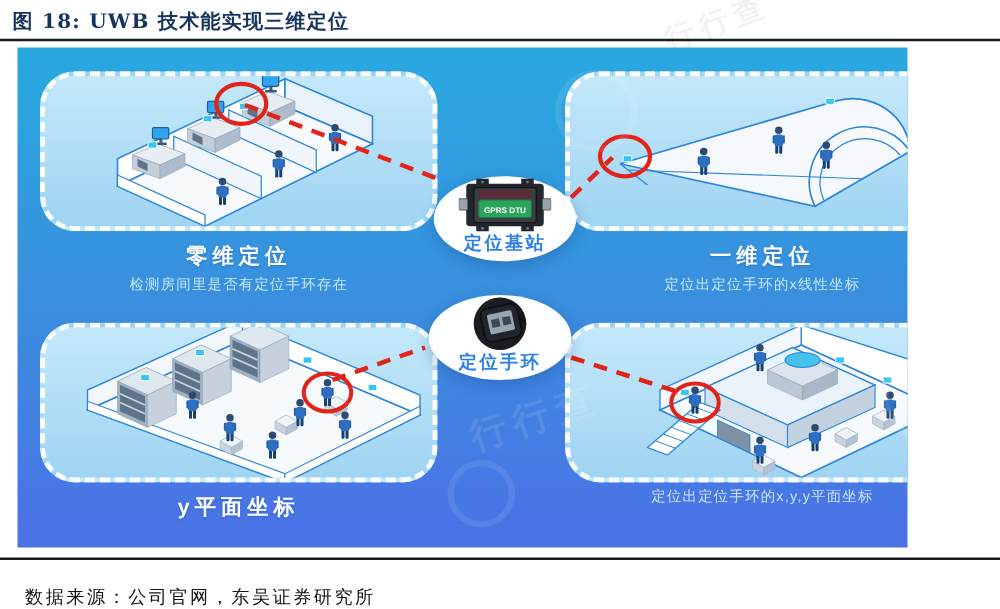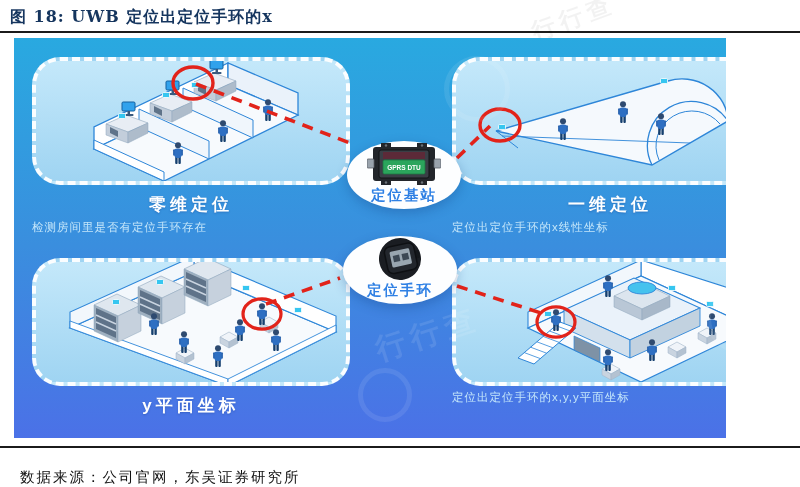--- a/index.html
+++ b/index.html
@@ -28,21 +28,21 @@
     border:4px dashed rgba(255,255,255,0.95);border-radius:28px;
     background:linear-gradient(180deg,#C4E8FA 0%,#9FD4F2 100%);
     overflow:hidden;
   }
   .panel svg{position:absolute;left:0;top:0;width:100%;height:100%;overflow:visible;}
   .plabel{
     margin-top:8px;text-align:center;color:#FFFFFF;font-weight:700;
     font-size:17px;letter-spacing:4px;text-shadow:0 1px 2px rgba(20,60,140,.35);
   }
   .pcap{
-    margin-top:4px;color:#C4E6FA;font-size:11.5px;letter-spacing:1px;
+    margin-top:4px;text-align:center;color:#C4E6FA;font-size:11.5px;letter-spacing:1px;
   }
   
   #connectors{position:absolute;left:0;top:0;width:772px;height:400px;z-index:3;pointer-events:none;}
   
   .bubble{
     position:absolute;width:114px;height:68px;border-radius:50%;background:#FDFEFF;
     z-index:4;display:flex;flex-direction:column;align-items:center;justify-content:flex-start;
     box-shadow:0 4px 12px rgba(15,50,120,.28);
   }
   .bubble .blabel{
@@ -106,21 +106,21 @@
     </g>
     <g id="sensor">
       <rect x="-3.5" y="-2.5" width="7" height="5" rx="1" fill="#36C6F0" stroke="#FFFFFF" stroke-width="0.8"></rect>
     </g>
     <g id="redring">
       <ellipse cx="0" cy="0" rx="20" ry="16" fill="none" stroke="#E2231A" stroke-width="3.4"></ellipse>
     </g>
   </defs>
 </svg>
 
-<div class="fig-title">图 18:  UWB 定位出定位手环的x</div>
+<div class="fig-title">图 18:  UWB 技术能实现三维定位</div>
 <div class="title-rule"></div>
 <div class="wm-text-dark" style="left:530px;top:2px;">行行查</div>
 
 <div class="banner">
 
   <div class="quad" style="left:18px;top:19px;width:318px;">
     <div class="panel">
       <svg viewBox="0 0 310 120" preserveAspectRatio="none">
 
         <polygon points="58,88 192,24 192,2 58,66" fill="#FFFFFF" stroke="#2E86D8" stroke-width="1.3"></polygon>

